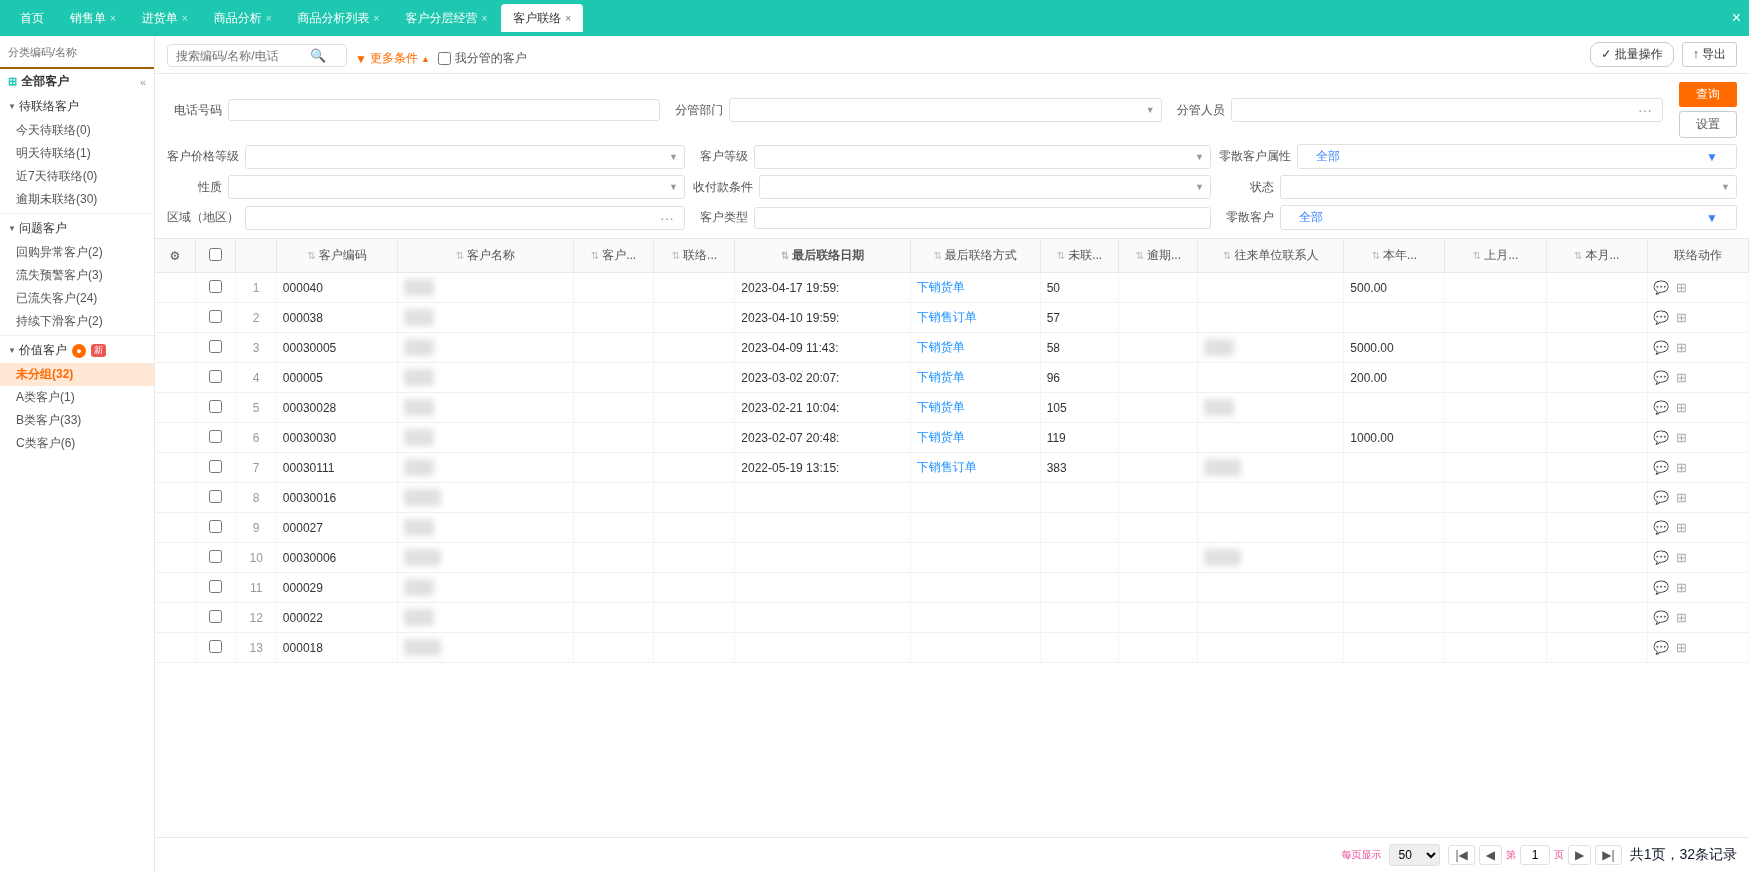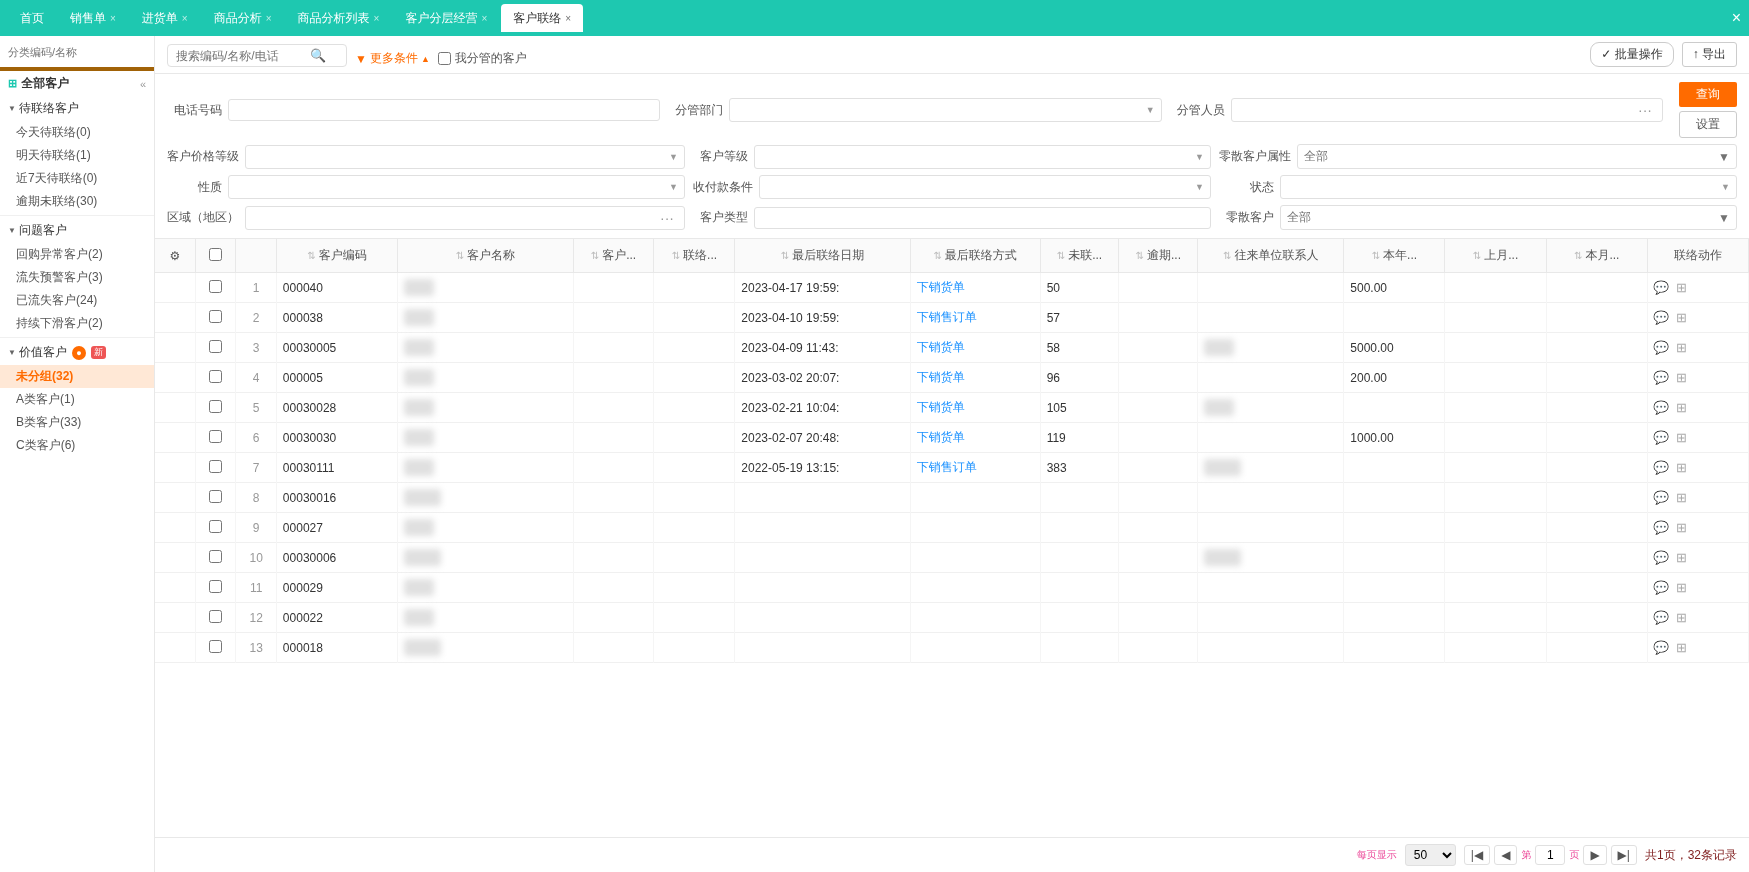--- a/index.html
+++ b/index.html
@@ -50,21 +50,21 @@
       border-right: 1px solid #e8e8e8;
       display: flex;
       flex-direction: column;
       overflow-y: auto;
       flex-shrink: 0;
     }
     .sidebar-search {
       display: flex;
       align-items: center;
       padding: 8px;
-      border-bottom: 4px solid #a16207;
+      border-bottom: 2px solid #a16207;
       gap: 4px;
     }
     .sidebar-search input {
       border: none;
       outline: none;
       font-size: 11px;
       color: #999;
       flex: 1;
       background: transparent;
     }
@@ -226,23 +226,23 @@
       justify-content: flex-end;
       min-height: 24px;
     }
     .filter-field .field-select .chevron { font-size: 9px; color: #999; }
     .filter-field .field-select-with-text {
       flex: 1;
       display: flex;
       align-items: center;
       border: 1px solid #e0e0e0;
       border-radius: 3px;
-      padding: 3px 6px;
-      font-size: 12px;
-      color: #737373;
+      padding: 3px 18px;
+      font-size: 12px;
+      color: #3b82f6;
       cursor: pointer;
       justify-content: space-between;
       min-height: 24px;
     }
     .filter-btns {
       display: flex;
       flex-direction: column;
       gap: 4px;
       margin-left: 8px;
     }
@@ -346,21 +346,21 @@
     .footer-nav-btn:disabled { color: #ccc; cursor: default; }
     .footer-page-input {
       border: 1px solid #e0e0e0;
       border-radius: 3px;
       width: 30px;
       text-align: center;
       padding: 2px;
       font-size: 12px;
       outline: none;
     }
-    .footer-total { color: #7f1d1d; font-size: 12px; }
+    .footer-total { color: #0f172a; font-size: 14px; }
 
     
     ::-webkit-scrollbar { width: 6px; height: 6px; }
     ::-webkit-scrollbar-thumb { background: #ccc; border-radius: 3px; }
     ::-webkit-scrollbar-track { background: #f5f5f5; }
 
     .blurred-text {
       display: inline-block;
       filter: blur(3px);
       background: #e0e0e0;
@@ -597,21 +597,21 @@
       <table>
         <thead>
           <tr>
             <th style="width:30px;">⚙</th>
             <th style="width:30px;"><input type="checkbox" style=""></th>
             <th style="width:30px;"></th>
             <th style="width:90px;"><span class="sort-handle">⇅</span>客户编码</th>
             <th style="width:130px;"><span class="sort-handle">⇅</span>客户名称</th>
             <th style="width:60px;"><span class="sort-handle">⇅</span>客户...</th>
             <th style="width:60px;"><span class="sort-handle">⇅</span>联络...</th>
-            <th style="width:130px;"><span class="sort-handle">⇅</span>最后联络日期</th>
+            <th style="width:130px;font-weight:bold;"><span class="sort-handle">⇅</span>最后联络日期</th>
             <th style="width:90px;"><span class="sort-handle">⇅</span>最后联络方式</th>
             <th style="width:55px;text-align:center;"><span class="sort-handle">⇅</span>未联...</th>
             <th style="width:55px;"><span class="sort-handle">⇅</span>逾期...</th>
             <th style="width:100px;"><span class="sort-handle">⇅</span>往来单位联系人</th>
             <th style="width:75px;"><span class="sort-handle">⇅</span>本年...</th>
             <th style="width:75px;"><span class="sort-handle">⇅</span>上月...</th>
             <th style="width:75px;"><span class="sort-handle">⇅</span>本月...</th>
             <th style="width:75px;">联络动作</th>
           </tr>
         </thead>

